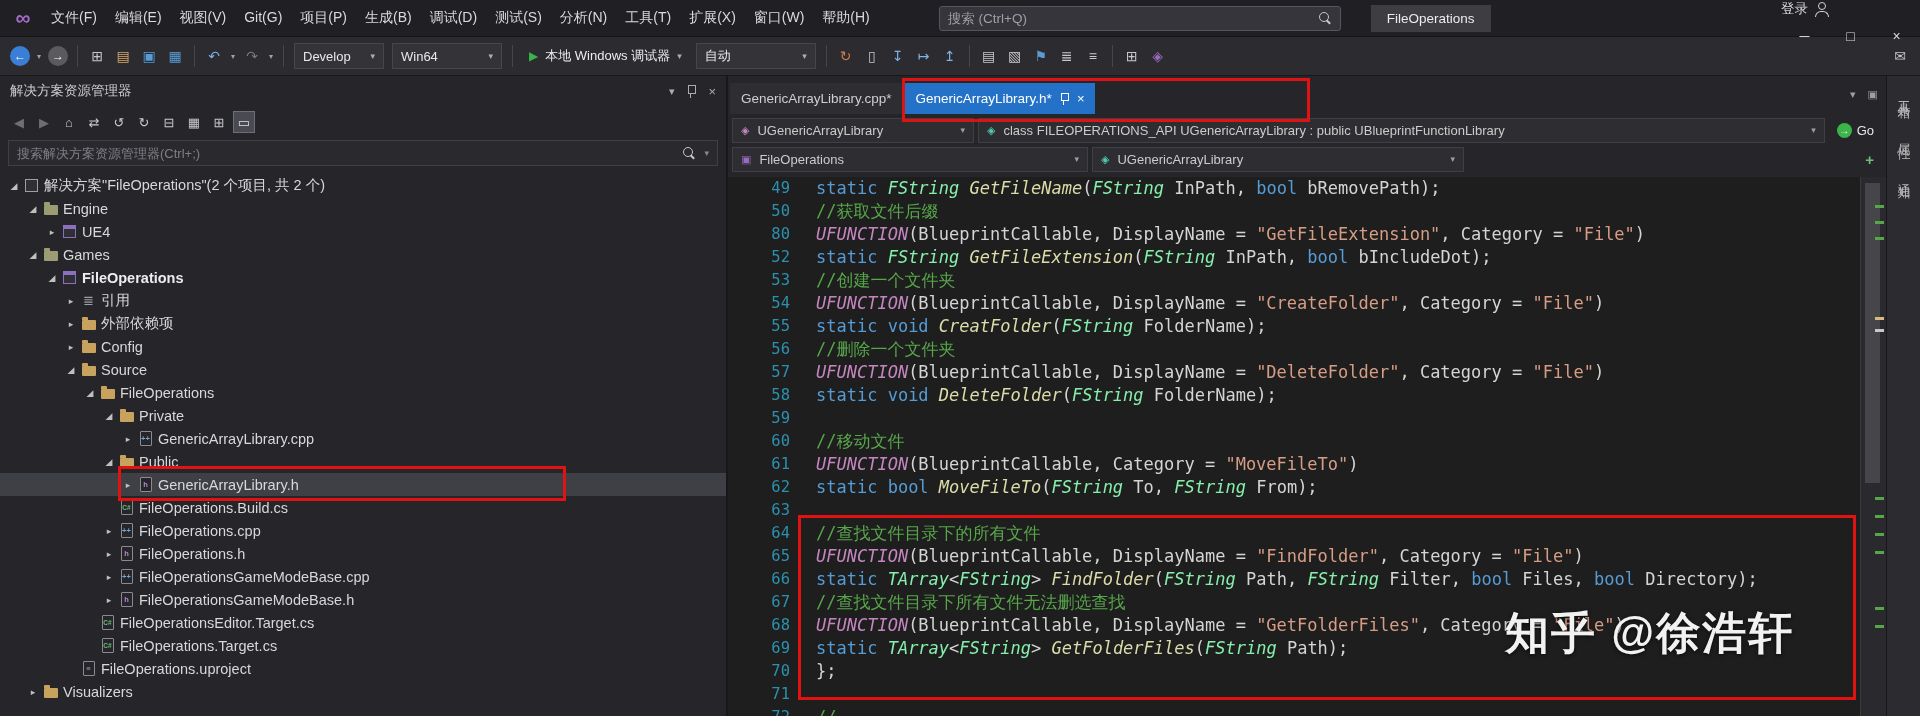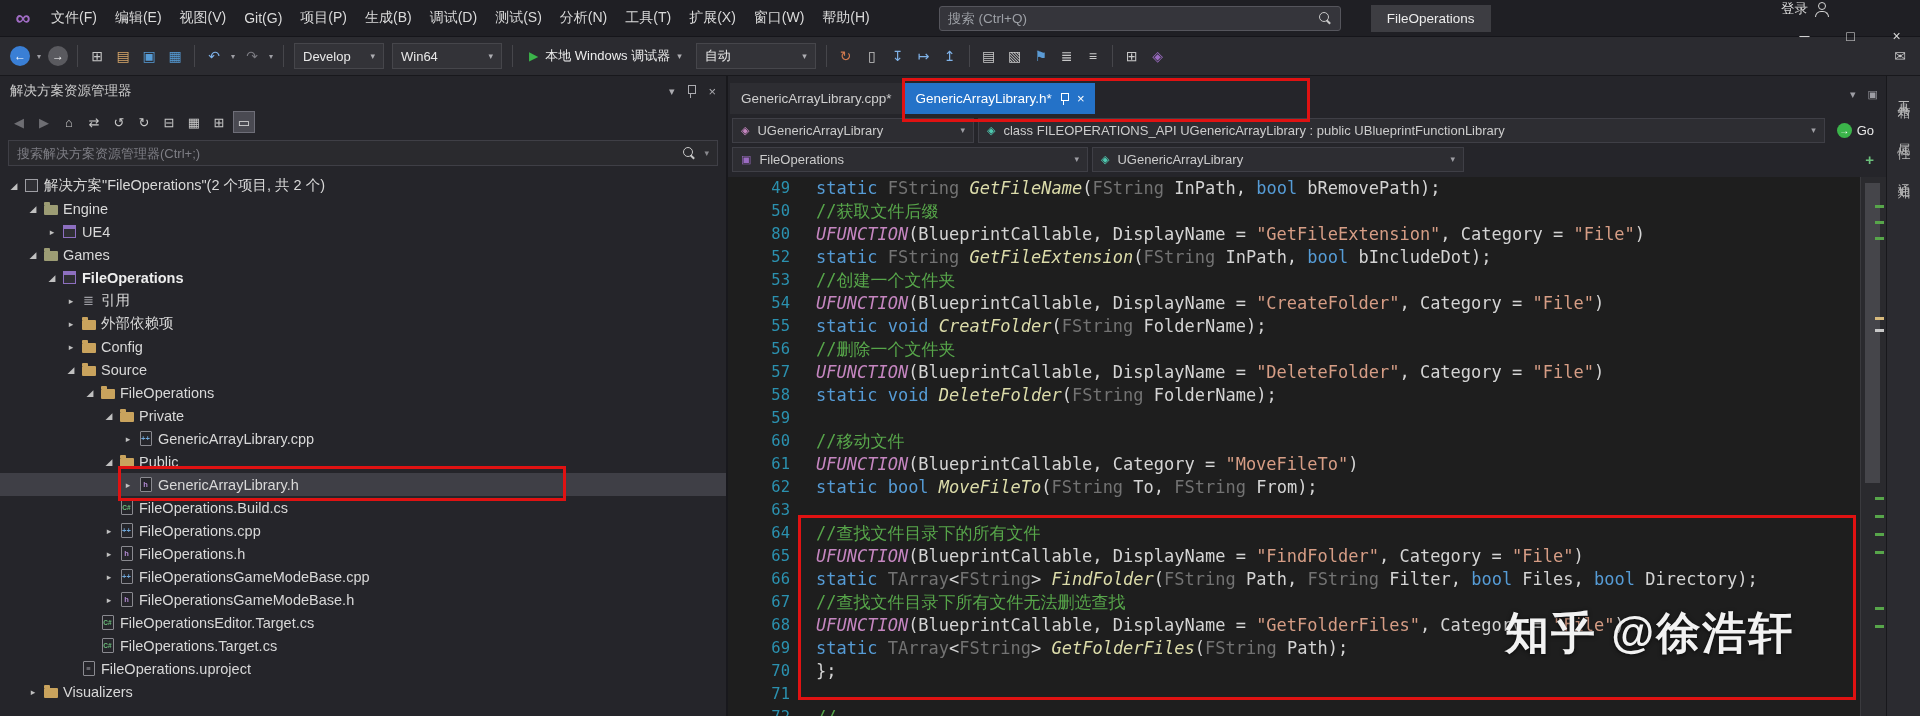--- a/index.html
+++ b/index.html
@@ -5,21 +5,21 @@
   * { box-sizing: border-box; margin: 0; padding: 0; }
   html,body { width:1920px; height:716px; overflow:hidden; }
   body {
     position:relative; background:#1E1E1E; color:#CCCCCC;
     font-family:"Liberation Sans", sans-serif; font-size:14px;
   }
   
   .titlebar { height:36px; background:#1F1F24; display:flex; align-items:center; padding-left:10px; }
   .vs-logo { width:26px; height:26px; display:flex; align-items:center; justify-content:center;
              color:#A06CC4; font-size:21px; font-weight:bold; margin-right:6px; }
-  .menu-bar { display:flex; align-items:center; }
+  .menu-bar { display:flex; }
   .menu-item { padding:5px 9px; font-size:14px; color:#DADADA; cursor:default; white-space:nowrap; }
   .tb-search { margin-left:60px; width:402px; height:25px; background:#35353B; border:1px solid #55555C;
                border-radius:3px; display:flex; align-items:center; padding:0 8px; }
   .tb-search input { flex:1; background:transparent; border:none; outline:none; color:#9DA0A6;
                      font-size:13.5px; font-family:inherit; }
   .tb-search input::placeholder { color:#9DA0A6; }
   .mag { width:13px; height:13px; position:relative; flex:none; }
   .mag::before { content:""; position:absolute; width:8px; height:8px; border:1.6px solid #C8C8C8;
                  border-radius:50%; left:0; top:0; }
   .mag::after { content:""; position:absolute; width:5px; height:1.7px; background:#C8C8C8;
@@ -118,21 +118,21 @@
   .addico { margin-left:auto; color:#6BBF7B; font-weight:bold; font-size:15px; padding-right:8px; }
   
   .code-area { flex:1; display:flex; overflow:hidden; position:relative;
                font-family:"DejaVu Sans Mono","Liberation Mono",monospace; font-size:17px; }
   .code-lines { flex:1; overflow:hidden; }
   .code-line { height:23px; line-height:23px; display:flex; white-space:pre; }
   .gutter { width:18px; flex:none; }
   .ln { width:44px; flex:none; text-align:right; color:#2B91AF; font-size:15.5px; }
   .lmargin { width:26px; flex:none; }
   .tk-k { color:#569CD6; }
-  .tk-t { color:#737373; }
+  .tk-t { color:#86efac; font-style:italic; }
   .tk-f { color:#DCDCAA; font-style:italic; }
   .tk-m { color:#C586C0; font-style:italic; }
   .tk-s { color:#D69D85; }
   .tk-c { color:#57A64A; }
   .tk-p { color:#D4D4D4; }
   .code-scrollbar { width:26px; flex:none; background:#2A2A2E; border-left:1px solid #3A3A3E; position:relative; }
   .sc-thumb { position:absolute; left:4px; width:15px; background:#45454A; }
   .sc-mark { position:absolute; right:2px; width:9px; height:3px; }
   
   .rstrip { width:34px; flex:none; background:#2B2B30; border-left:1px solid #18181C;

